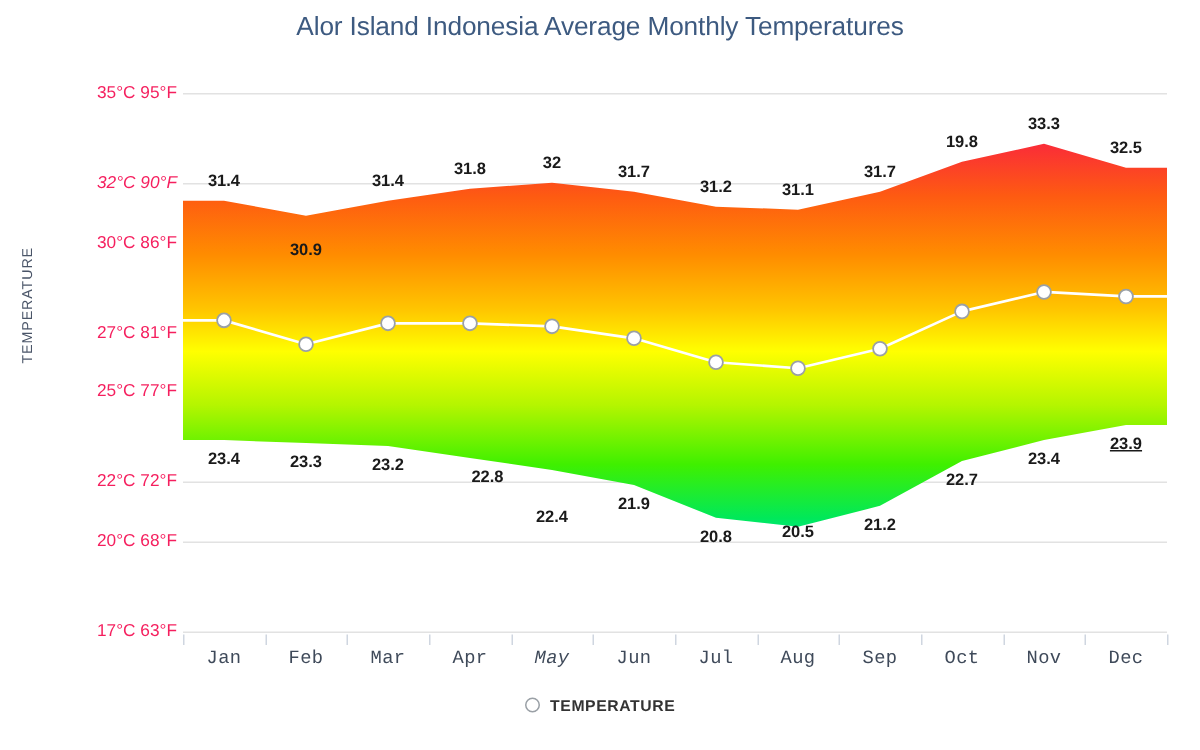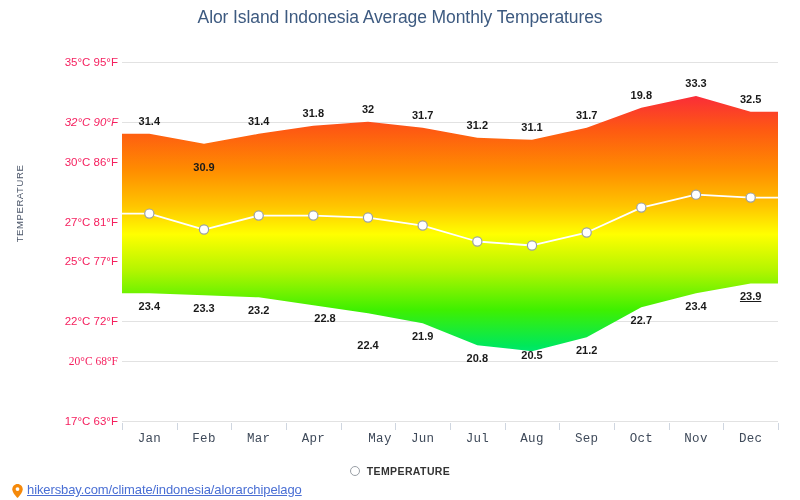--- a/index.html
+++ b/index.html
@@ -79,21 +79,21 @@
 
   <div class="axis-title">TEMPERATURE</div>
 
   <div class="ytick-wrap" id="yticks">
       <div class="ytick" style="top: 62px;">35°C 95°F</div>
       <div class="ytick" style="top: 121.833px; font-style: italic;">32°C 90°F</div>
       <div class="ytick" style="top: 161.722px;">30°C 86°F</div>
       <div class="ytick" style="top: 221.556px;">27°C 81°F</div>
       <div class="ytick" style="top: 261.444px;">25°C 77°F</div>
       <div class="ytick" style="top: 321.278px;">22°C 72°F</div>
-      <div class="ytick" style="top: 361.167px; font-family: Liberation Serif, serif;">20°C 68°F</div>
+      <div class="ytick" style="top: 361.167px;">20°C 68°F</div>
       <div class="ytick" style="top: 421px;">17°C 63°F</div>
     </div>
   <div id="gridlines">
       <div class="gridline" style="top: 62px;"></div>
       <div class="gridline" style="top: 121.833px;"></div>
       <div class="gridline" style="top: 161.722px;"></div>
       <div class="gridline" style="top: 221.556px;"></div>
       <div class="gridline" style="top: 261.444px;"></div>
       <div class="gridline" style="top: 321.278px;"></div>
       <div class="gridline" style="top: 361.167px;"></div>
@@ -181,37 +181,28 @@
       <div class="dlabel" style="left: 586.667px; top: 344.233px;">21.2</div>
       <div class="dlabel" style="left: 641.333px; top: 314.317px;">22.7</div>
       <div class="dlabel" style="left: 696px; top: 300.356px;">23.4</div>
       <div class="dlabel" style="left: 750.667px; top: 290.383px; text-decoration: underline;">23.9</div>
     </div>
   <div id="xlabels">
       <div class="xlabel" style="left: 149.333px;">Jan</div>
       <div class="xlabel" style="left: 204px;">Feb</div>
       <div class="xlabel" style="left: 258.667px;">Mar</div>
       <div class="xlabel" style="left: 313.333px;">Apr</div>
-      <div class="xlabel" style="left: 380px;">May</div>
+      <div class="xlabel" style="left: 368px; font-style: italic;">May</div>
       <div class="xlabel" style="left: 422.667px;">Jun</div>
       <div class="xlabel" style="left: 477.333px;">Jul</div>
       <div class="xlabel" style="left: 532px;">Aug</div>
       <div class="xlabel" style="left: 586.667px;">Sep</div>
       <div class="xlabel" style="left: 641.333px;">Oct</div>
       <div class="xlabel" style="left: 696px;">Nov</div>
       <div class="xlabel" style="left: 750.667px;">Dec</div>
     </div>
 
   <div class="legend">
     <span class="marker"></span><span>TEMPERATURE</span>
   </div>
 
-  <a class="footer" href="#">
-    <span class="pin">
-      <svg width="11" height="14" viewBox="0 0 11 14">
-        <path d="M5.5 0C2.6 0 0.3 2.3 0.3 5.2c0 3.7 5.2 8.8 5.2 8.8s5.2-5.1 5.2-8.8C10.7 2.3 8.4 0 5.5 0z" fill="#f5890a"></path>
-        <circle cx="5.5" cy="5.1" r="1.9" fill="#ffffff"></circle>
-      </svg>
-    </span>
-    <span>hikersbay.com/climate/indonesia/alorarchipelago</span>
-  </a>
 
 </div>
 
 </body></html>

